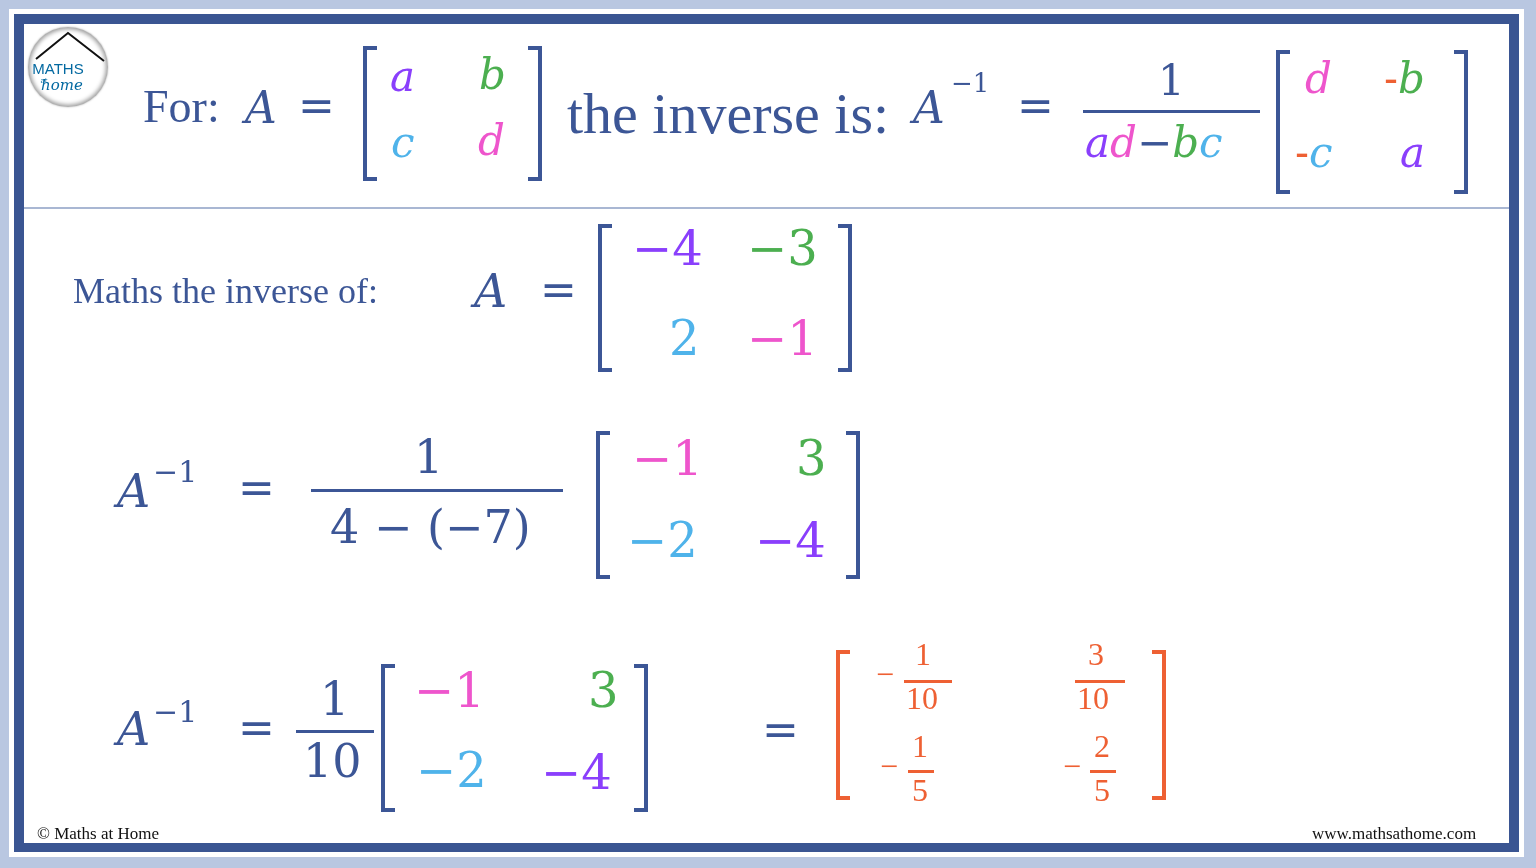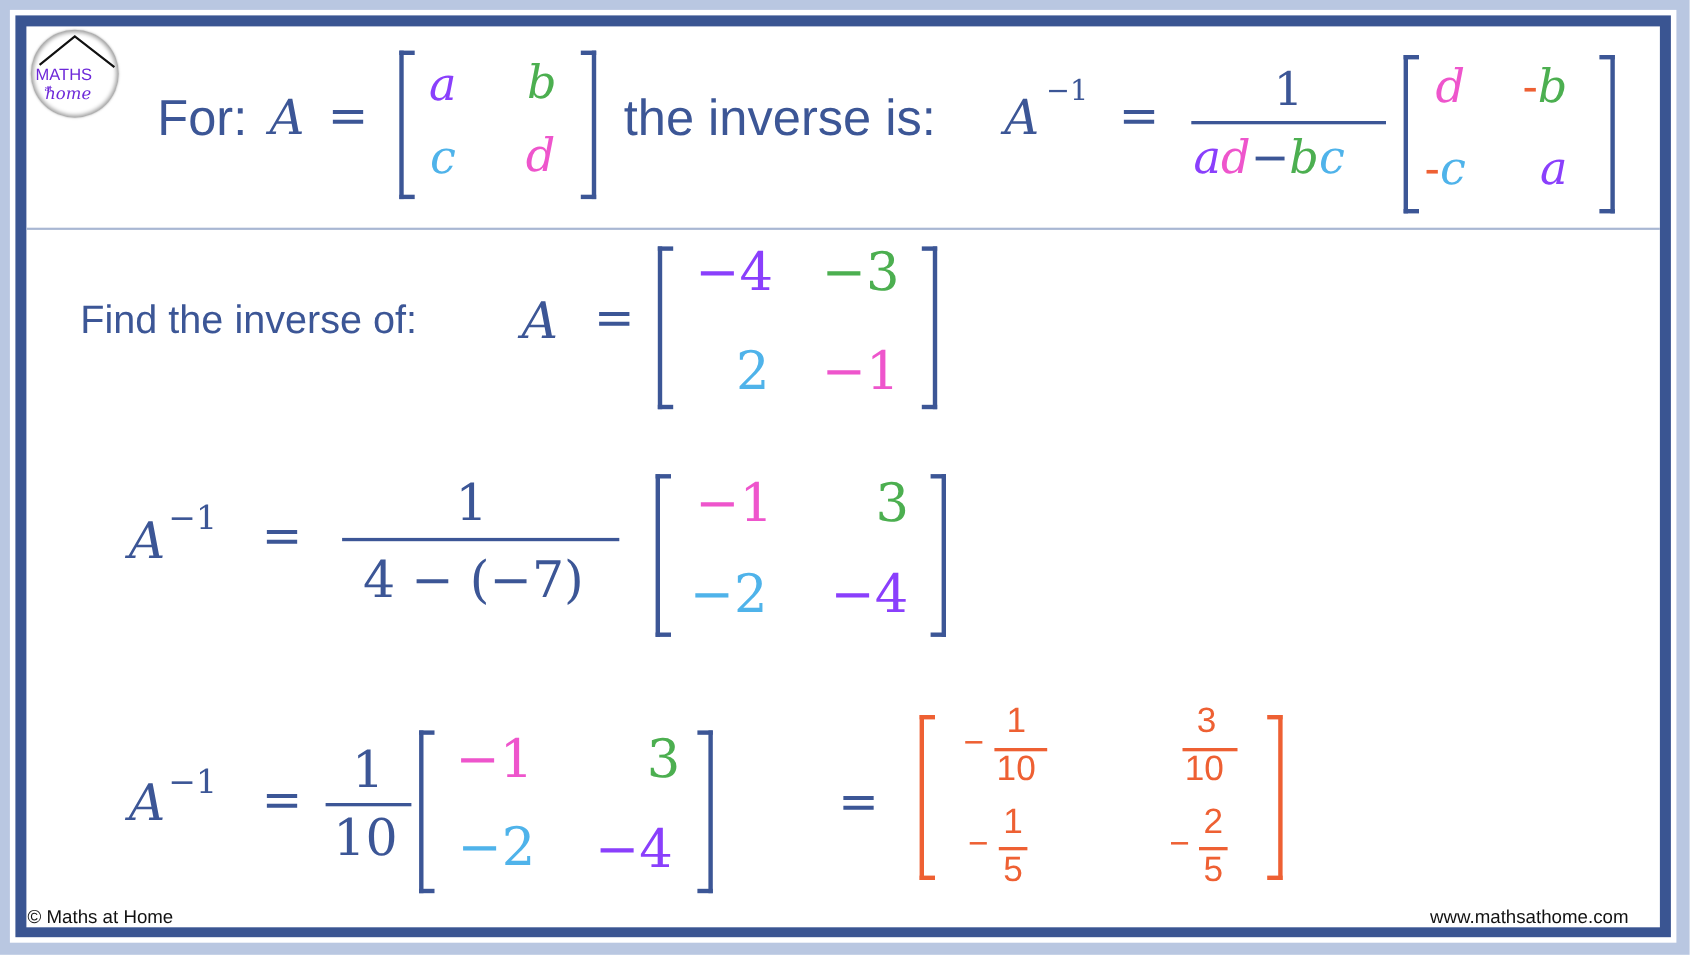--- a/index.html
+++ b/index.html
@@ -3,44 +3,44 @@
 <meta charset="utf-8">
 <style>
   html, body { margin: 0; padding: 0; }
   body { width: 1536px; height: 868px; position: relative; overflow: hidden; background: #b9c7e1; font-family: "DejaVu Serif", serif; }
   .abs { position: absolute; }
   #white-ring { left: 9px; top: 9px; width: 1515px; height: 848px; background: #ffffff; }
   #frame { left: 14px; top: 14px; width: 1505px; height: 838px; background: #3a5592; }
   #content { left: 24px; top: 24px; width: 1485px; height: 819px; background: #ffffff; }
   .divider { left: 24px; top: 207px; width: 1485px; height: 2px; background: #a9b7d3; }
 
-  .txt { color: #3c5696; font-family: Liberation Sans, sans-serif; white-space: nowrap; }
+  .txt { color: #3c5696; font-family: Liberation Serif, serif; white-space: nowrap; }
   .math { color: #3c5696; font-family: "DejaVu Serif", serif; font-style: italic; white-space: nowrap; }
   .num { font-family: "DejaVu Serif", serif; font-style: normal; white-space: nowrap; }
   .op { color: #3c5696; font-family: "DejaVu Sans", sans-serif; white-space: nowrap; }
 
   .bracket-l, .bracket-r { position: absolute; border: 4px solid #3c5696; width: 10px; }
   .bracket-l { border-right: none; }
   .bracket-r { border-left: none; }
   .bracket-l.orange, .bracket-r.orange { border-color: #ee6033; }
 
   .fracline { position: absolute; height: 3px; background: #3c5696; }
   .fracline.orange { background: #ee6033; height: 3px; }
 
   .c-purple { color: #8a3ffc; }
   .c-green { color: #4caf50; }
   .c-blue { color: #4fb3ea; }
   .c-pink { color: #ee55cc; }
   .c-orange { color: #ee6033; }
   .c-navy { color: #3c5696; }
 
   .logo { left: 28px; top: 27px; width: 80px; height: 80px; border-radius: 50%; background: #fff; box-shadow: 0 0 4px 2px #9a9a9a inset, 0 0 2px #aaa; }
-  .logo-text { position: absolute; left: 0; width: 60px; text-align: center; color: #6d28d9; white-space: nowrap; }
+  .logo-text { position: absolute; left: 0; width: 60px; text-align: center; color: #0369a1; white-space: nowrap; }
 
-  .footer-text { color: #111; font-family: Liberation Sans, sans-serif; font-size: 17px; white-space: nowrap; }
+  .footer-text { color: #111; font-family: Liberation Serif, serif; font-size: 17px; white-space: nowrap; padding-left: 12px; }
 </style>
 </head>
 <body>
 
 <div class="abs" id="white-ring"></div>
 <div class="abs" id="frame"></div>
 <div class="abs" id="content"></div>
 <div class="abs divider"></div>
 
 <div class="abs logo">
@@ -56,21 +56,21 @@
 <div class="abs math" style="left:245px;top:82px;font-size:44px;">A</div>
 <div class="abs op" style="left:298px;top:80px;font-size:44px;">=</div>
 
 <div class="bracket-l" style="left:363px;top:46px;height:127px;"></div>
 <div class="abs math c-purple" style="left:390px;top:52px;font-size:42px;">a</div>
 <div class="abs math c-green" style="left:479px;top:50px;font-size:42px;">b</div>
 <div class="abs math c-blue" style="left:391px;top:118px;font-size:42px;">c</div>
 <div class="abs math c-pink" style="left:478px;top:116px;font-size:42px;">d</div>
 <div class="bracket-r" style="left:528px;top:46px;height:127px;"></div>
 
-<div class="abs txt" style="left:567px;top:80px;font-size:46px;">the inverse is:</div>
+<div class="abs txt" style="left:567px;top:80px;font-size:58px;">the inverse is:</div>
 <div class="abs math" style="left:913px;top:82px;font-size:44px;">A</div>
 <div class="abs num c-navy" style="left:951px;top:68px;font-size:26px;">−1</div>
 <div class="abs op" style="left:1017px;top:80px;font-size:44px;">=</div>
 
 <div class="abs num c-navy" style="left:1158px;top:56px;font-size:42px;">1</div>
 <div class="fracline" style="left:1083px;top:110px;width:177px;"></div>
 <div class="abs" style="left:1085px;top:118px;font-size:42px;">
   <span class="math c-purple">a</span><span class="math c-pink">d</span><span class="op">−</span><span class="math c-green">b</span><span class="math c-blue">c</span>
 </div>
 
@@ -78,21 +78,21 @@
 <div class="abs math c-pink" style="left:1305px;top:54px;font-size:42px;">d</div>
 <div class="abs" style="left:1384px;top:54px;font-size:42px;">
   <span class="num c-orange" style="font-family:'Liberation Sans',sans-serif;">-</span><span class="math c-green">b</span>
 </div>
 <div class="abs" style="left:1295px;top:128px;font-size:42px;">
   <span class="num c-orange" style="font-family:'Liberation Sans',sans-serif;">-</span><span class="math c-blue">c</span>
 </div>
 <div class="abs math c-purple" style="left:1400px;top:128px;font-size:42px;">a</div>
 <div class="bracket-r" style="left:1454px;top:50px;height:136px;"></div>
 
-<div class="abs txt" style="left:73px;top:270px;font-size:36px;">Find the inverse of:</div>
+<div class="abs txt" style="left:73px;top:270px;font-size:36px;">Maths the inverse of:</div>
 <div class="abs math" style="left:474px;top:264px;font-size:46px;">A</div>
 <div class="abs op" style="left:540px;top:264px;font-size:44px;">=</div>
 <div class="bracket-l" style="left:598px;top:224px;height:140px;"></div>
 <div class="abs num c-purple" style="left:632px;top:220px;font-size:48px;">−4</div>
 <div class="abs num c-green" style="left:747px;top:220px;font-size:48px;">−3</div>
 <div class="abs num c-blue" style="left:669px;top:310px;font-size:48px;">2</div>
 <div class="abs num c-pink" style="left:747px;top:310px;font-size:48px;">−1</div>
 <div class="bracket-r" style="left:838px;top:224px;height:140px;"></div>
 
 <div class="abs math" style="left:117px;top:464px;font-size:46px;">A</div>

